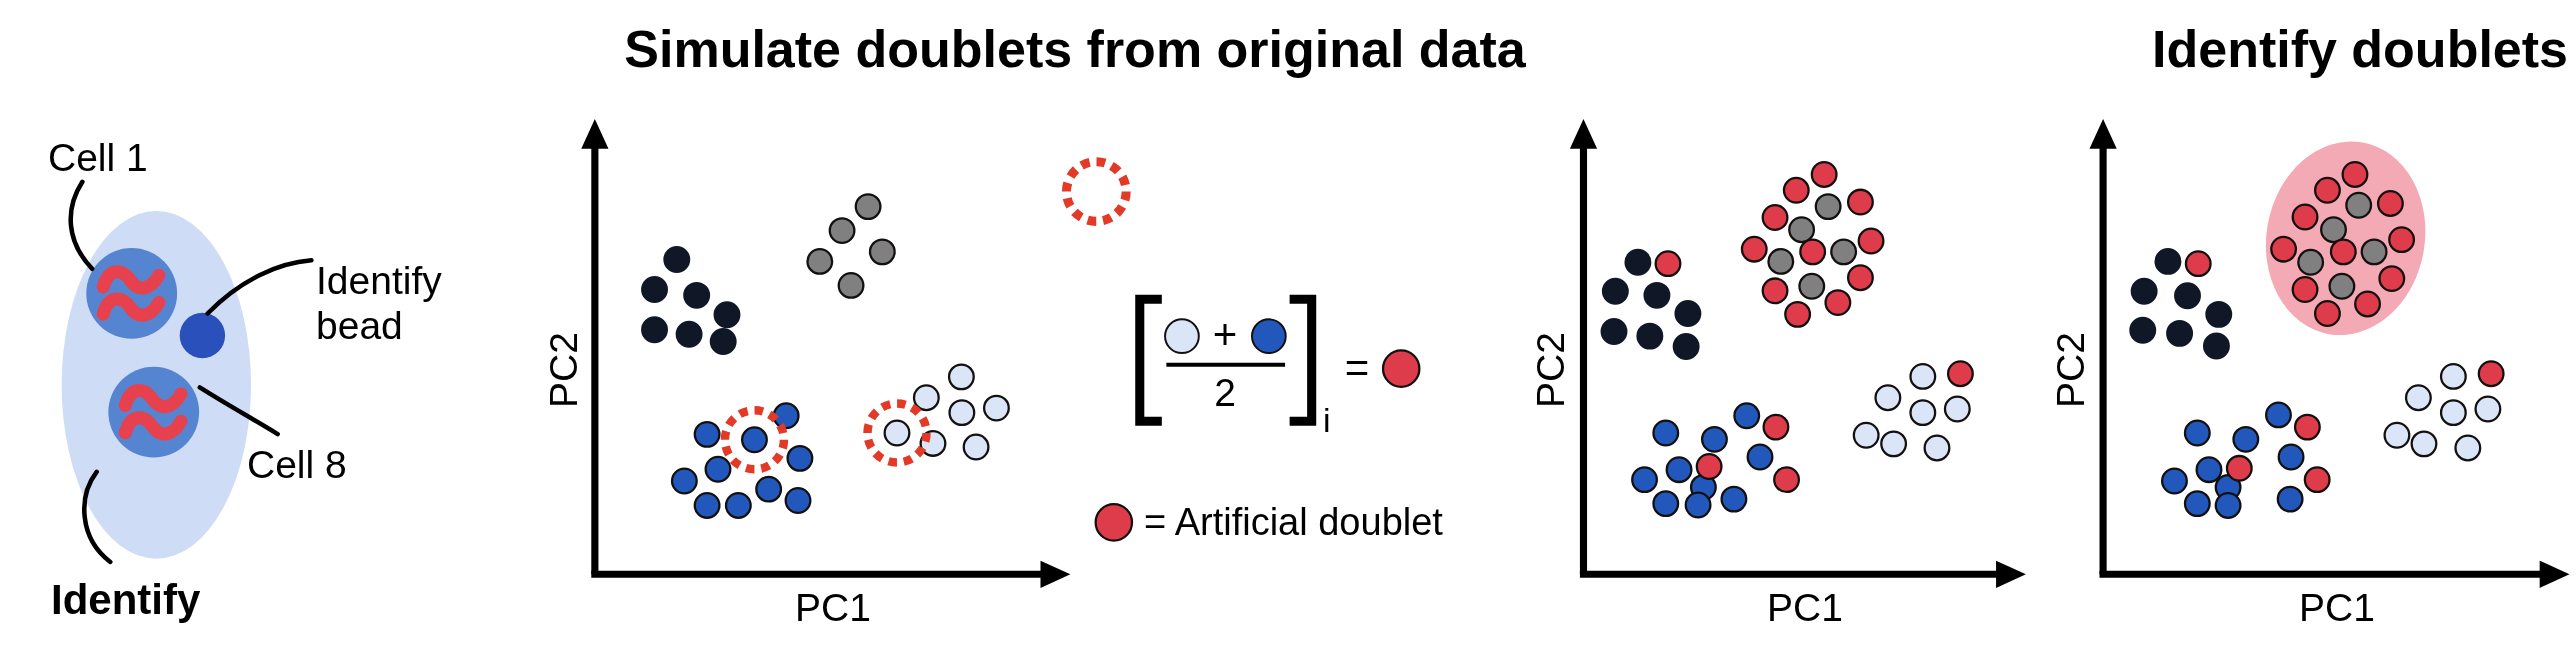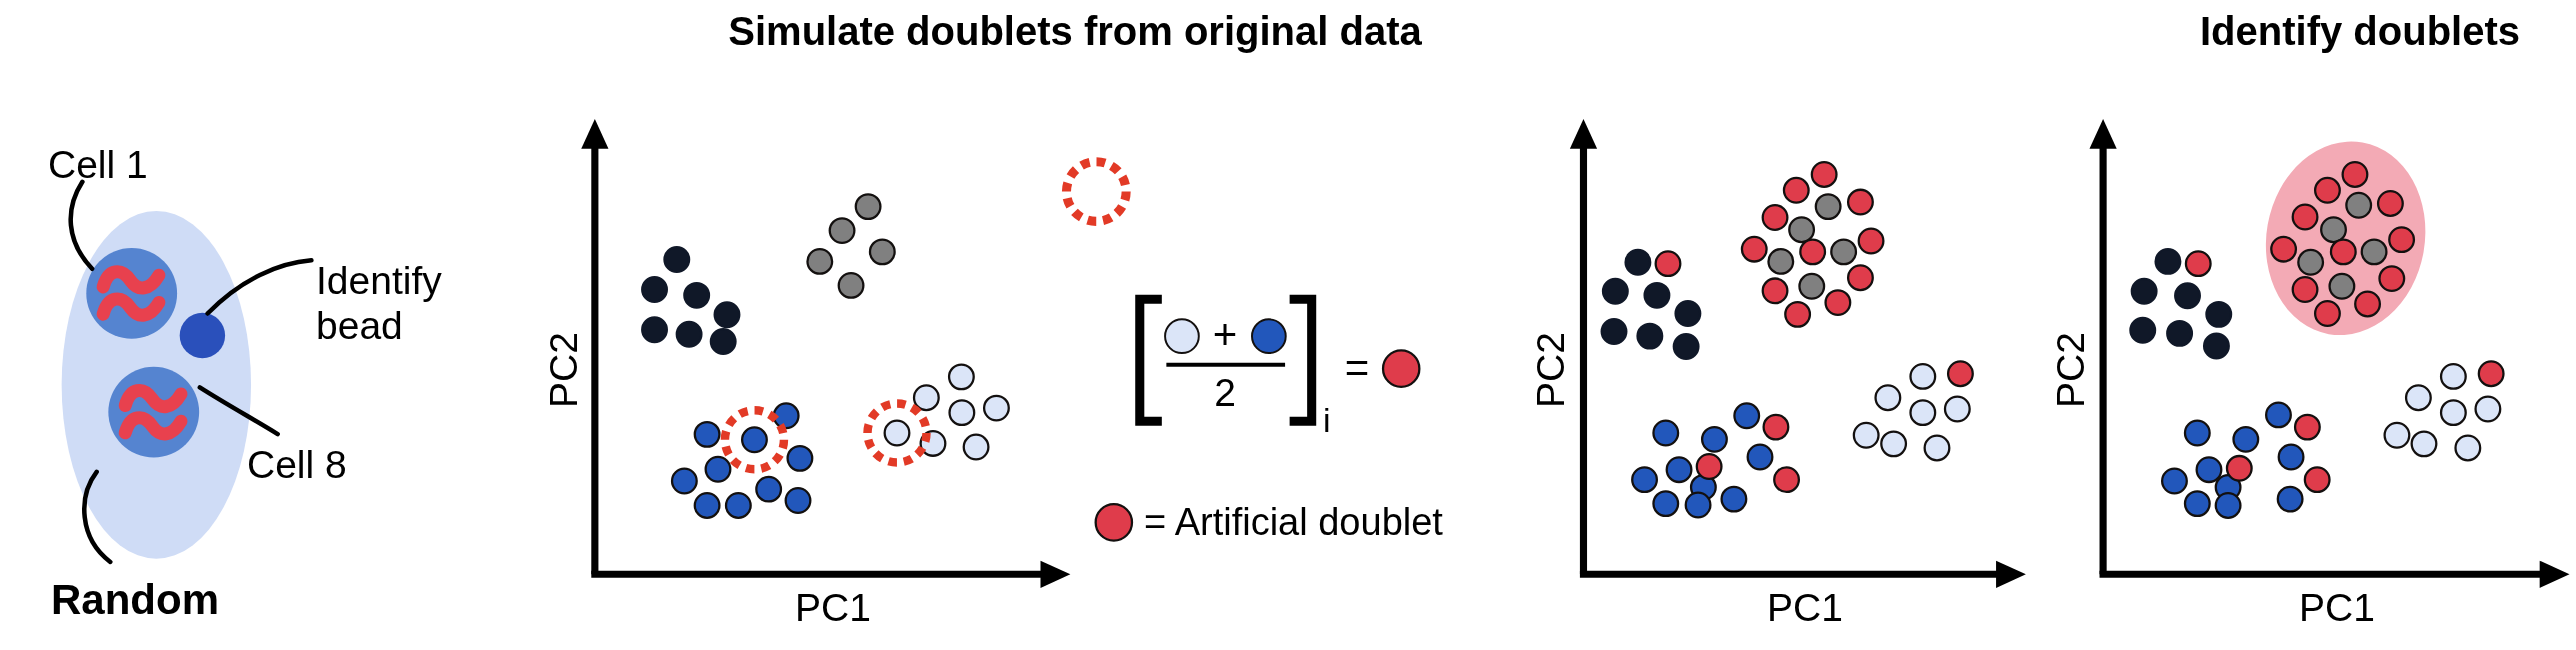--- a/index.html
+++ b/index.html
@@ -2,21 +2,21 @@
 <html style="font-size:10.4px"><head>
 <meta charset="utf-8">
 <style>
   html,body{margin:0;padding:0;background:#ffffff;}
   #canvas{
     position:relative;width:2576px;height:651px;background:#ffffff;
     font-family:"Liberation Sans",sans-serif;color:#000;overflow:hidden;
   }
   svg.layer{position:absolute;left:0;top:0;}
   .label{position:absolute;white-space:nowrap;}
-  .panel-title{top:9px;font-size:40px;font-weight:700;transform:translateX(-50%);}
+  .panel-title{top:19px;font-size:52px;font-weight:700;transform:translateX(-50%);}
   .xlab{top:586px;font-size:39px;transform:translateX(-50%);}
   .ylab{font-size:39px;transform:translate(-50%,-50%) rotate(-90deg);}
   .callout-label{font-size:39px;line-height:45px;}
   .bold{font-weight:700;}
   .wrap{white-space:normal;width:182px;}
   .legend-text{font-size:38px;transform:translateY(-50%);}
   .formula-sym{font-size:42px;transform:translate(-50%,-50%);}
   .formula-sub{font-size:34px;transform:translateY(-50%);}
 </style>
 </head>
@@ -185,24 +185,24 @@
         <circle cx="3728.044" cy="612.78" r="19" fill="#dbe5f8" stroke="#13100f" stroke-width="3.5"></circle>
         <circle cx="3781.969" cy="635.8140000000001" r="19" fill="#dbe5f8" stroke="#13100f" stroke-width="3.5"></circle>
         <circle cx="3835.175" cy="630.23" r="19" fill="#dbe5f8" stroke="#13100f" stroke-width="3.5"></circle>
         <circle cx="3694.9700000000003" cy="670.7139999999999" r="19" fill="#dbe5f8" stroke="#13100f" stroke-width="3.5"></circle>
         <circle cx="3736.672" cy="683.9760000000001" r="19" fill="#dbe5f8" stroke="#13100f" stroke-width="3.5"></circle>
         <circle cx="3804.258" cy="690.258" r="19" fill="#dbe5f8" stroke="#13100f" stroke-width="3.5"></circle>
         <circle cx="3840.208" cy="575.7860000000001" r="19" fill="#df3c4b" stroke="#13100f" stroke-width="3.5"></circle>
       </g>
     </svg>
 
-  <div class="label callout-label" style="left:48px;top:142px;">Cell 1</div>
+  <div class="label callout-label" style="left:48px;top:135px;">Cell 1</div>
   <div class="label callout-label wrap" style="left:316px;top:258px;">Identify bead</div>
   <div class="label callout-label" style="left:247px;top:442px;">Cell 8</div>
-  <div class="label callout-label bold" style="left:51px;top:577px;font-size:42px;">Random</div>
+  <div class="label callout-label bold" style="left:51px;top:577px;font-size:42px;">Identify</div>
 
   <div class="label panel-title" style="left:1075px;">Simulate doublets from original data</div>
   <div class="label panel-title" style="left:2360px;">Identify doublets</div>
 
   <div class="label xlab" style="left:833px;">PC1</div>
   <div class="label xlab" style="left:1805px;">PC1</div>
   <div class="label xlab" style="left:2337px;">PC1</div>
 
   <div class="label ylab" style="left:564px;top:370px;">PC2</div>
   <div class="label ylab" style="left:1551px;top:370px;">PC2</div>

